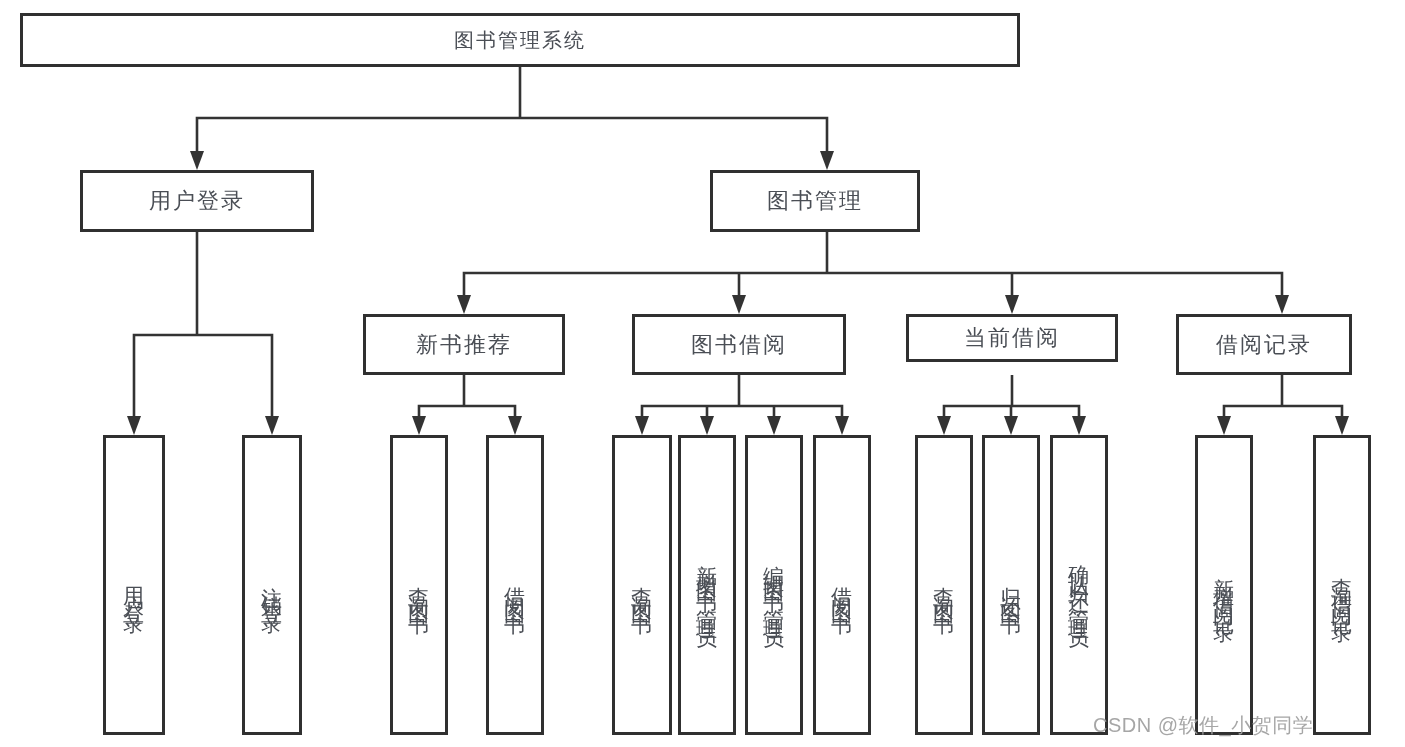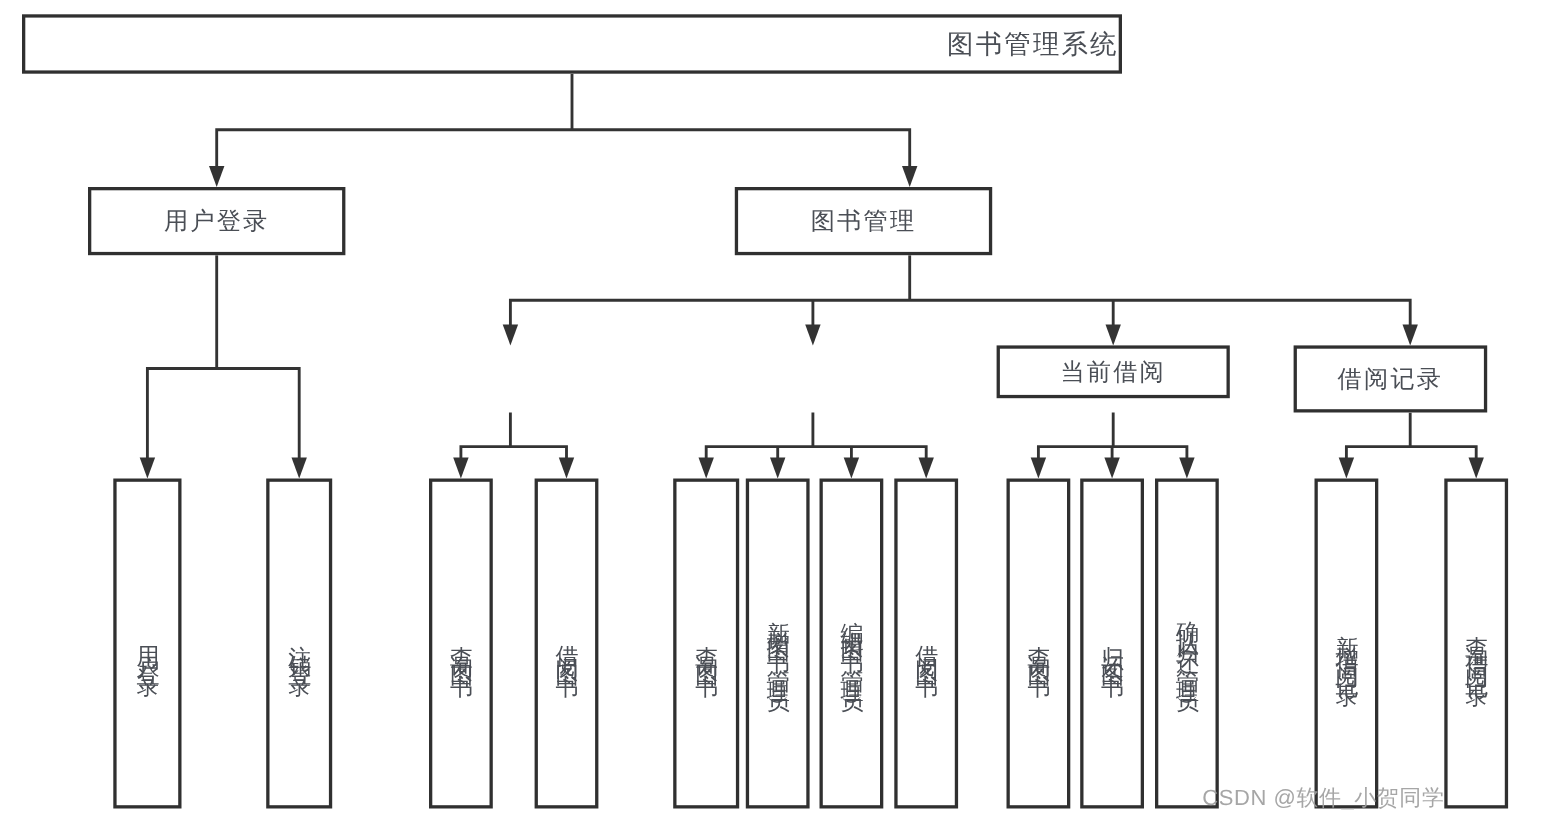--- a/index.html
+++ b/index.html
@@ -31,23 +31,22 @@
     justify-content: center;
     color: #4a4e55;
     z-index: 2;
   }
   .hnode {
     font-size: 22px;
     letter-spacing: 2px;
     white-space: nowrap;
   }
   .root {
-    font-size: 24px;
+    font-size: 20px;
     letter-spacing: 2px;
-    justify-content: flex-end;
   }
   .leaf {
     writing-mode: vertical-lr;
     text-orientation: mixed;
     font-size: 21px;
     letter-spacing: 9px;
     line-height: 1;
     padding-top: 6px;
   }
   .watermark {
@@ -121,24 +120,30 @@
     </g>
   </svg>
 
   <div class="box root" style="left:20px;top:13px;width:1000px;height:54px">
     <span>图书管理系统</span>
   </div>
 
   <div class="box hnode" style="left:80px;top:170px;width:234px;height:62px">
     <span>用户登录</span>
   </div>
-  <div class="box hnode" style="left:668px;top:170px;width:234px;height:62px">
+  <div class="box hnode" style="left:710px;top:170px;width:210px;height:62px">
     <span>图书管理</span>
   </div>
 
+  <div class="box hnode" style="left:363px;top:314px;width:202px;height:61px">
+    <span>新书推荐</span>
+  </div>
+  <div class="box hnode" style="left:632px;top:314px;width:214px;height:61px">
+    <span>图书借阅</span>
+  </div>
   <div class="box hnode" style="left:906px;top:314px;width:212px;height:48px">
     <span>当前借阅</span>
   </div>
   <div class="box hnode" style="left:1176px;top:314px;width:176px;height:61px">
     <span>借阅记录</span>
   </div>
 
   <div class="box leaf" style="left:103px;top:435px;width:62px;height:300px">
     <span>用户登录</span>
   </div>

